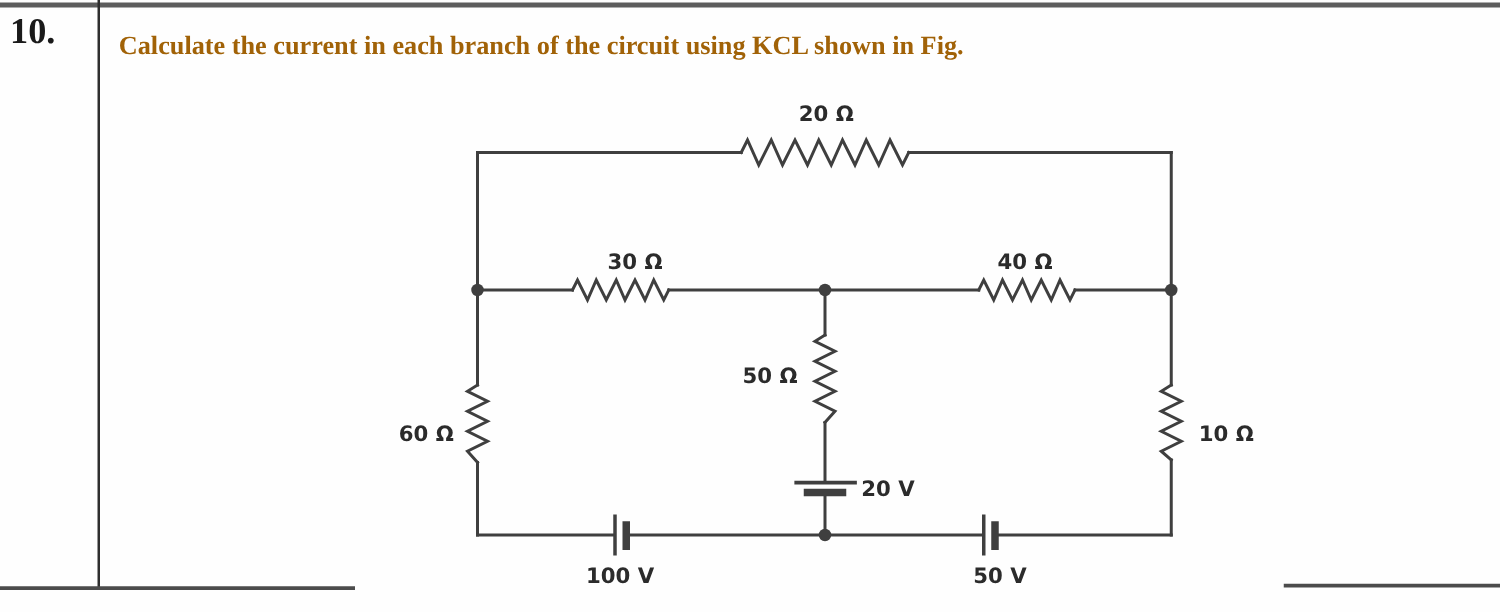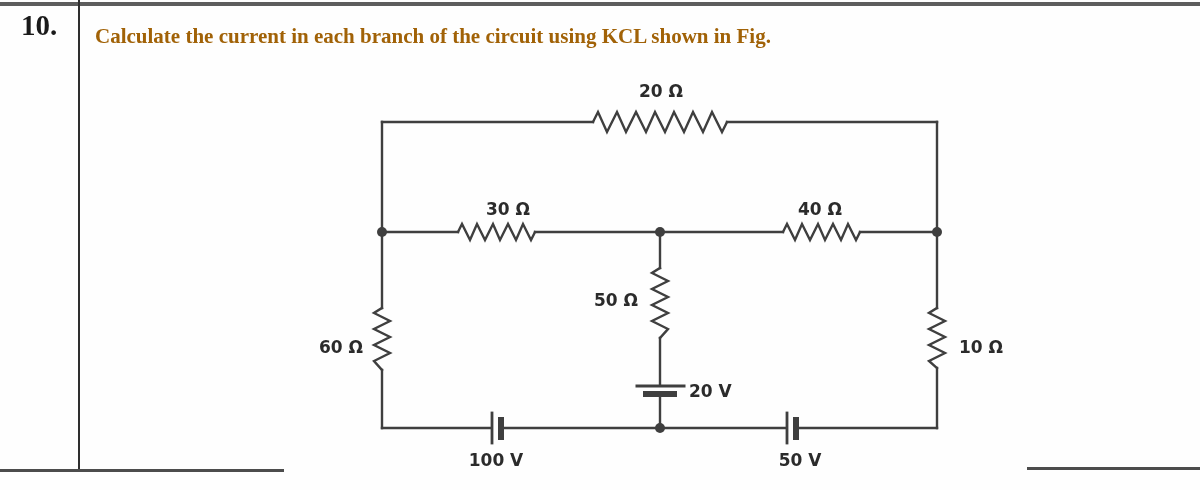--- a/index.html
+++ b/index.html
@@ -12,21 +12,21 @@
   .top-border {
     position:absolute; left:0; top:2px; width:1200px; height:4px;
     background:#5d5d5d;
   }
   .col-divider {
     position:absolute; left:78px; top:0; width:2px; height:471px;
     background:#2e2e2e;
   }
   .q-num {
     position:absolute; left:8px; top:9px; width:62px;
-    text-align:center; font-size:29px; font-weight:600; color:#1a1a1a;
+    text-align:left; font-size:29px; font-weight:600; color:#1a1a1a;
   }
   .q-text {
     position:absolute; left:95px; top:24px; width:1060px;
     font-size:21px; font-weight:600; color:#a16207; white-space:nowrap;
   }
   .bottom-border-left {
     position:absolute; left:0; top:469px; width:284px; height:3px;
     background:#4c4c4c;
   }
   .bottom-border-right {

